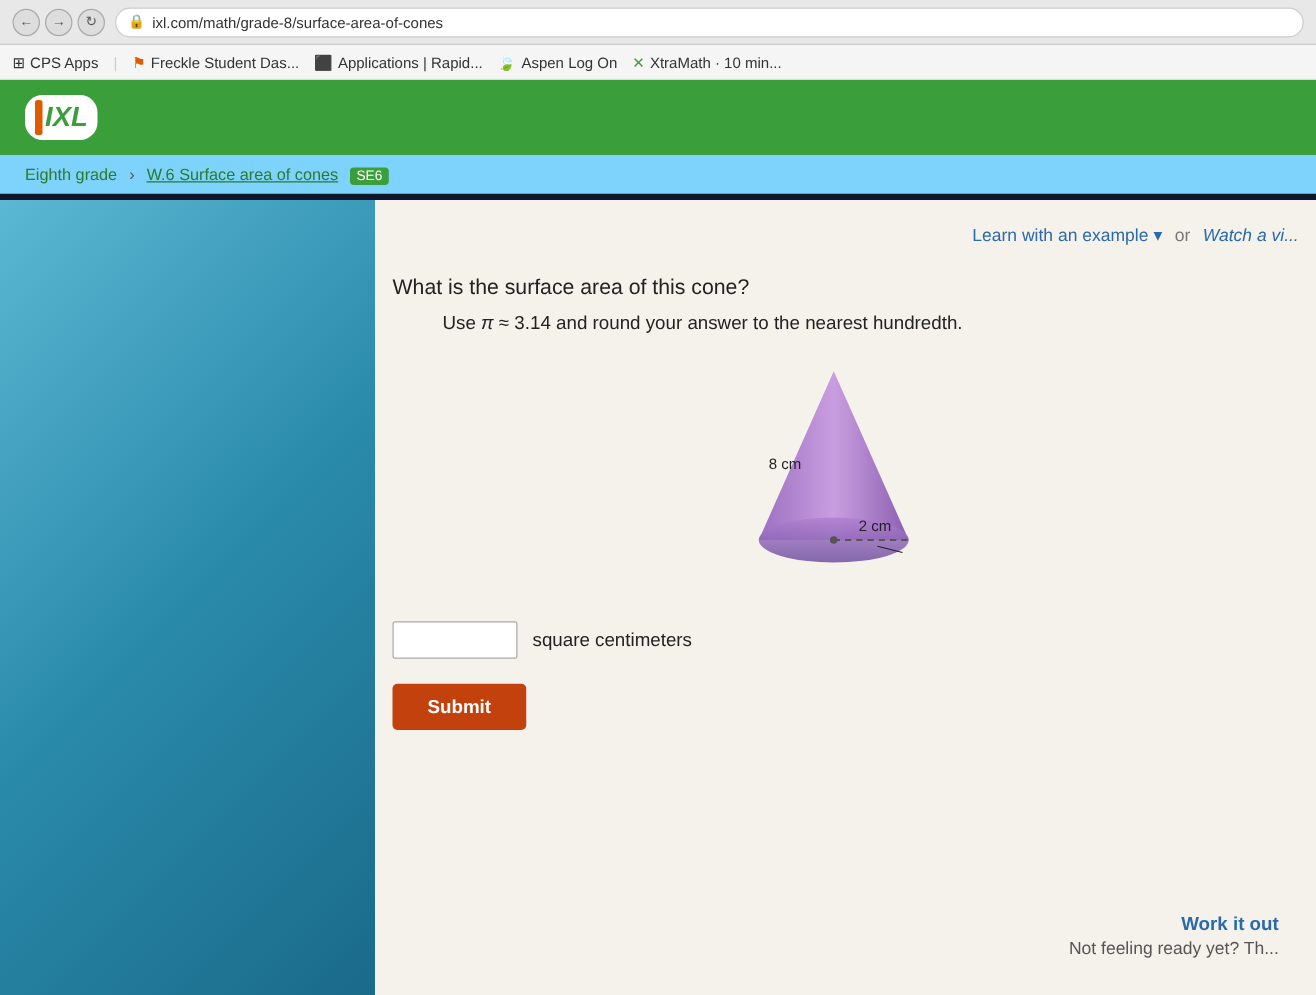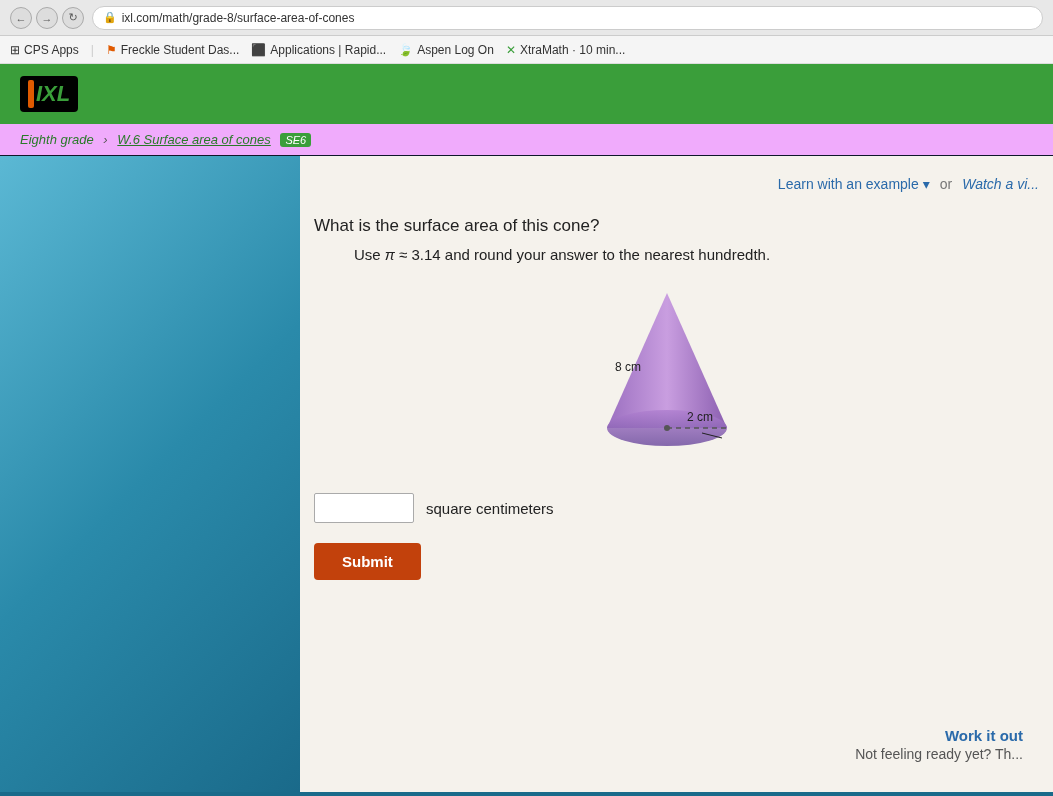--- a/index.html
+++ b/index.html
@@ -77,22 +77,22 @@
     
     .ixl-header {
       background: #3a9e3a;
       height: 60px;
       display: flex;
       align-items: center;
       padding: 0 20px;
       gap: 30px;
     }
     .ixl-logo {
-      background: #000000;
-      border-radius: 4px;
+      background: #ffffff;
+      border-radius: 14px;
       padding: 4px 8px;
       display: flex;
       align-items: center;
       gap: 2px;
     }
     .logo-bar {
       width: 6px;
       height: 28px;
       background: #e05a00;
       border-radius: 2px;
@@ -111,26 +111,25 @@
     }
     .header-nav-item {
       color: white;
       font-size: 18px;
       font-weight: 500;
       cursor: pointer;
     }
 
     
     .breadcrumb-bar {
-      background: #f0abfc;
+      background: #7dd3fc;
       padding: 8px 20px;
       font-size: 13px;
       color: #555;
-      border-bottom: 1px solid #0f172a;
-      font-style: italic;
+      border-bottom: 5px solid #0f172a;
     }
     .breadcrumb-link {
       color: #2a7a2a;
       cursor: pointer;
     }
     .breadcrumb-sep { margin: 0 6px; }
     .breadcrumb-current {
       color: #2a7a2a;
       font-weight: 500;
       text-decoration: underline;

